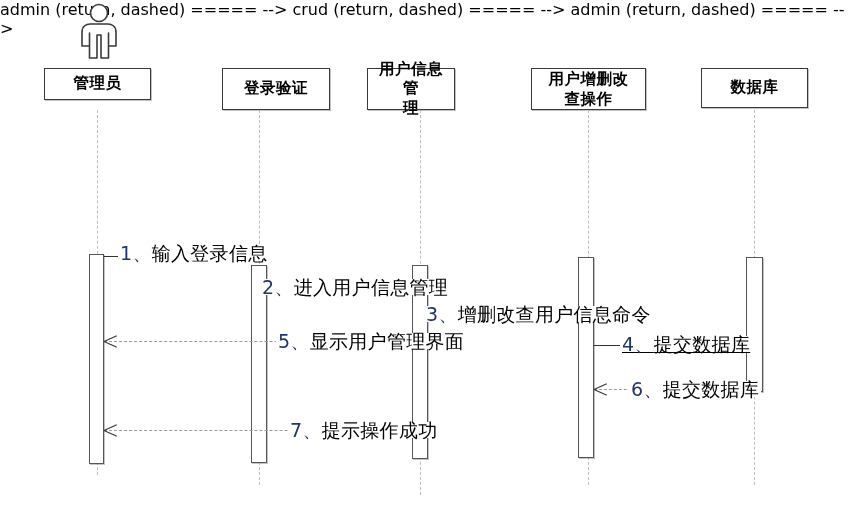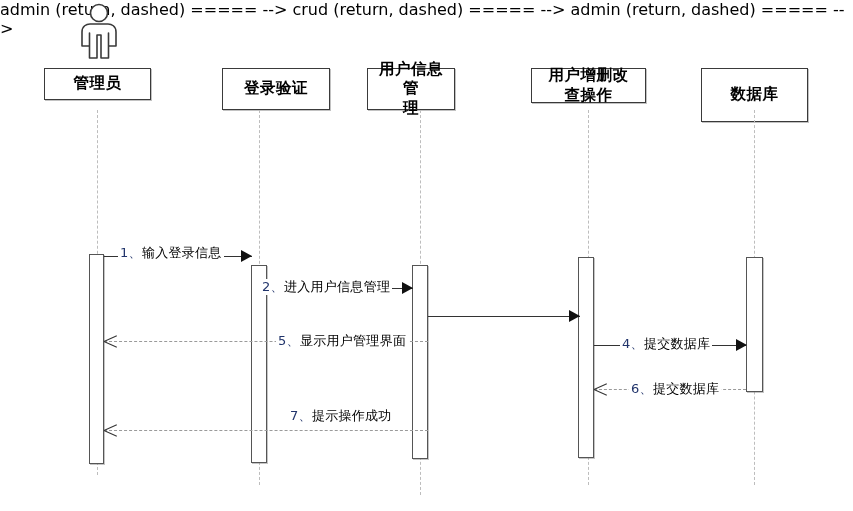--- a/index.html
+++ b/index.html
@@ -90,21 +90,21 @@
     width: 14px;
     height: 0;
     border-top: 1.6px solid #333333;
     transform-origin: left center;
   }
   .arrow-open-left i.up   { transform: rotate(-24deg); }
   .arrow-open-left i.down { transform: rotate(24deg); }
 
   .msg-label {
     position: absolute;
-    font-size: 13px;
+    font-size: 19px;
     color: #000000;
     white-space: nowrap;
     background: #ffffff;
     padding: 0 2px;
     line-height: 16px;
     letter-spacing: 0.3px;
   }
   .msg-label .num {
     color: #21346b;
     font-family: "DejaVu Sans", "Liberation Sans", sans-serif;
@@ -129,27 +129,27 @@
   </div>
   <div class="lifeline-head" style="left:222px; top:68px;  width:108px; height:42px;">
     <span>登录验证</span>
   </div>
   <div class="lifeline-head" style="left:367px; top:68px;  width:88px; height:42px;">
     <span>
         <span style="display:block">用户信息管</span>
         <span style="display:block">理</span>
       </span>
   </div>
-  <div class="lifeline-head" style="left:531px; top:68px;  width:115px; height:35px;">
+  <div class="lifeline-head" style="left:531px; top:68px;  width:115px; height:42px;align-items:flex-end;">
     <span>
         <span style="display:block">用户增删改</span>
         <span style="display:block">查操作</span>
       </span>
   </div>
-  <div class="lifeline-head" style="left:701px; top:68px;  width:107px; height:54px;">
+  <div class="lifeline-head" style="left:701px; top:68px;  width:107px; height:40px;">
     <span>数据库</span>
   </div>
 
   
   <div class="lifeline-dash" style="left:97px;  top:110px; height:365px;"></div>
   <div class="lifeline-dash" style="left:259px; top:110px; height:375px;"></div>
   <div class="lifeline-dash" style="left:420px; top:110px; height:385px;"></div>
   <div class="lifeline-dash" style="left:588px; top:110px; height:375px;"></div>
   <div class="lifeline-dash" style="left:754px; top:110px; height:375px;"></div>
 
@@ -170,51 +170,54 @@
   
   <div class="msg-line solid" style="left:267px; top:288px; width:146px;"></div>
   <div class="arrow-solid-right" style="left:402px; top:282px;"></div>
   <div class="msg-label" style="left:260px; top:279px;">
     <span class="num">2、</span><span>进入用户信息管理</span>
   </div>
 
   
   <div class="msg-line solid" style="left:428px; top:316px; width:152px;"></div>
   <div class="arrow-solid-right" style="left:569px; top:310px;"></div>
+  <div class="msg-label" style="left:424px; top:306px;">
+    <span class="num">3、</span><span>增删改查用户信息命令</span>
+  </div>
 
    admin (return, dashed) ===== --&gt;
   <div class="msg-line dashed" style="left:104px; top:341px; width:324px;"></div>
   <div class="arrow-open-left" style="left:104px; top:333px;">
     <i class="up"></i>
       <i class="down"></i>
   </div>
   <div class="msg-label" style="left:276px; top:333px;text-align:right;">
     <span class="num">5、</span><span>显示用户管理界面</span>
   </div>
 
   
   <div class="msg-line solid" style="left:594px; top:345px; width:152px;"></div>
   <div class="arrow-solid-right" style="left:736px; top:339px;"></div>
-  <div class="msg-label" style="left:620px; top:336px;">
+  <div class="msg-label" style="left:620px; top:336px;text-decoration:underline;">
     <span class="num">4、</span><span>提交数据库</span>
   </div>
 
    crud (return, dashed) ===== --&gt;
   <div class="msg-line dashed" style="left:594px; top:389px; width:152px;"></div>
   <div class="arrow-open-left" style="left:594px; top:381px;">
     <i class="up"></i>
       <i class="down"></i>
   </div>
   <div class="msg-label" style="left:629px; top:381px;">
     <span class="num">6、</span><span>提交数据库</span>
   </div>
 
    admin (return, dashed) ===== --&gt;
   <div class="msg-line dashed" style="left:104px; top:430px; width:324px;"></div>
   <div class="arrow-open-left" style="left:104px; top:422px;">
     <i class="up"></i>
       <i class="down"></i>
   </div>
-  <div class="msg-label" style="left:288px; top:408px;text-align:center;">
+  <div class="msg-label" style="left:288px; top:422px;text-align:center;">
     <span class="num">7、</span><span>提示操作成功</span>
   </div>
 
 </div>
 
 </body></html>

